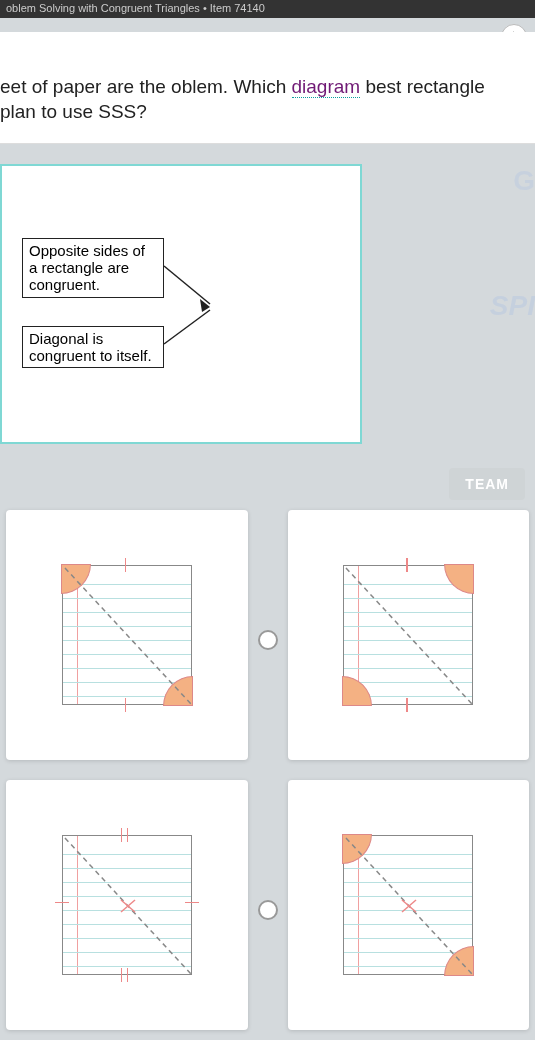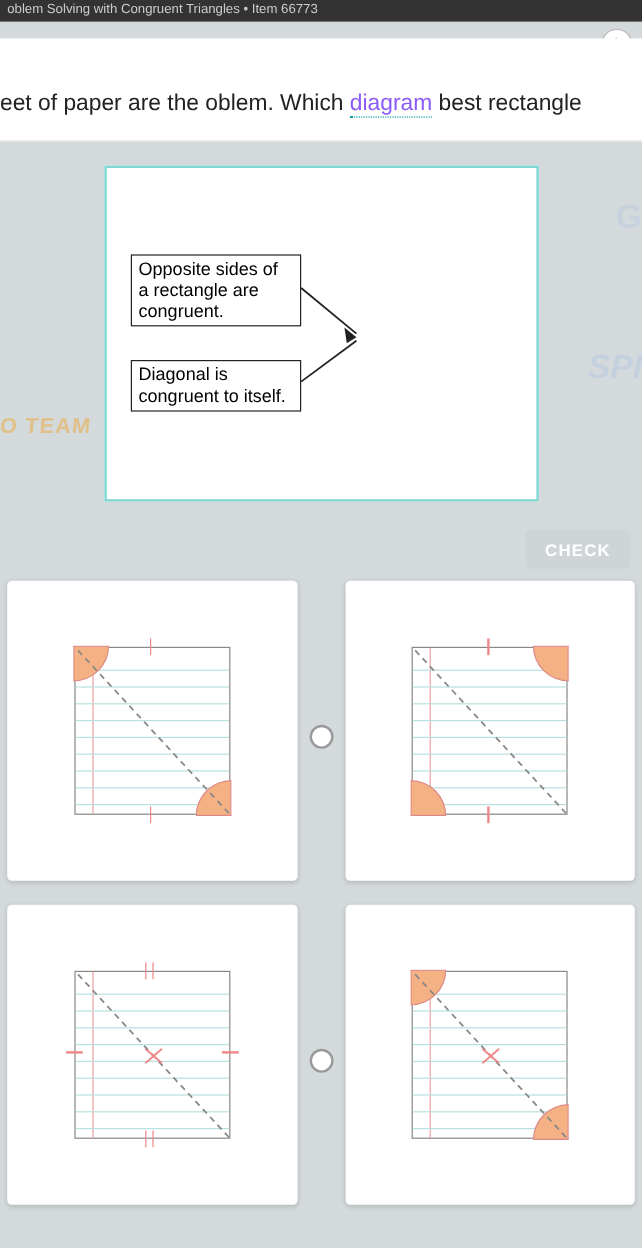--- a/index.html
+++ b/index.html
@@ -36,24 +36,23 @@
   .question-card {
     background: #fff;
     margin: 14px 0 0 0;
     padding: 16px 14px 18px 0;
     font-size: 19px;
     line-height: 1.35;
     color: #222;
     border-bottom: 1px solid #ddd;
     position: relative;
   }
-  .diagram-link { color: #8b5cf6; border-bottom: 1px dotted #0a9e9e; }
+  .diagram-link { color: #701a75; border-bottom: 1px dotted #0a9e9e; }
   .proof-card-wrap {
     display: flex;
-    justify-content: center;
     margin-top: 20px;
     position: relative;
     text-decoration: underline;
   }
   .proof-card {
     width: 362px;
     height: 280px;
     background: #fff;
     border: 2px solid #7fd8d4;
     position: relative;
@@ -144,34 +143,35 @@
     position:absolute; right:0; top:290px; color:#c0cde0; font-weight:bold; font-size:28px; font-style:italic; opacity:0.7;
   }
   .bg-g {
     position:absolute; right:0; top:165px; color:#c0cde0; font-weight:bold; font-size:28px; opacity:0.6;
   }
 </style>
 </head>
 <body>
 
 <div class="topbar">
-  <span>oblem Solving with Congruent Triangles • Item 66773</span>
+  <span>oblem Solving with Congruent Triangles • Item 74140</span>
 </div>
 
 <div class="speaker-btn">
   <span>
     <svg width="14" height="14" viewBox="0 0 24 24" fill="#555">
         <path d="M3 9v6h4l5 5V4L7 9H3zm13 3a4 4 0 0 0-2-3.5v7A4 4 0 0 0 16 12z"></path>
       </svg>
   </span>
 </div>
 
 <div class="question-card">
   <br>
   <span>eet of paper are the oblem. Which </span><span class="diagram-link">diagram</span><span> best rectangle</span><br>
+  <span> plan to use SSS?</span>
 </div>
 
 <div class="bg-goteam">O TEAM</div>
 <div class="bg-sp">SPI</div>
 <div class="bg-g">G</div>
 
 <div class="proof-card-wrap">
   <div class="proof-card">
     <div class="proof-box" style="left:20px; top:72px; width:142px;"><span style="white-space:pre-line">Opposite sides of
 a rectangle are
@@ -180,21 +180,21 @@
 congruent to itself.</span></div>
     <svg style="position:absolute; left:0; top:0;" width="362" height="280">
       <line x1="162" y1="100" x2="208" y2="138" stroke="#222" stroke-width="1.5"></line>
       <line x1="162" y1="178" x2="208" y2="144" stroke="#222" stroke-width="1.5"></line>
       <polygon points="208,141 198,133 200,146" fill="#222"></polygon>
     </svg>
   </div>
 </div>
 
 <div class="actions">
-  <button class="btn">CHECK</button>
+  <button class="btn">TEAM</button>
 </div>
 
 <div class="options-grid">
   <div class="radio" style="left:50%; top:120px; transform:translateX(-50%);"></div>
   <div class="radio" style="left:50%; top:390px; transform:translateX(-50%);"></div>
 
   <div class="option-card">
     <div class="paper">
       <div class="margin"></div>
       <div class="hline" style="top:18px"></div>

